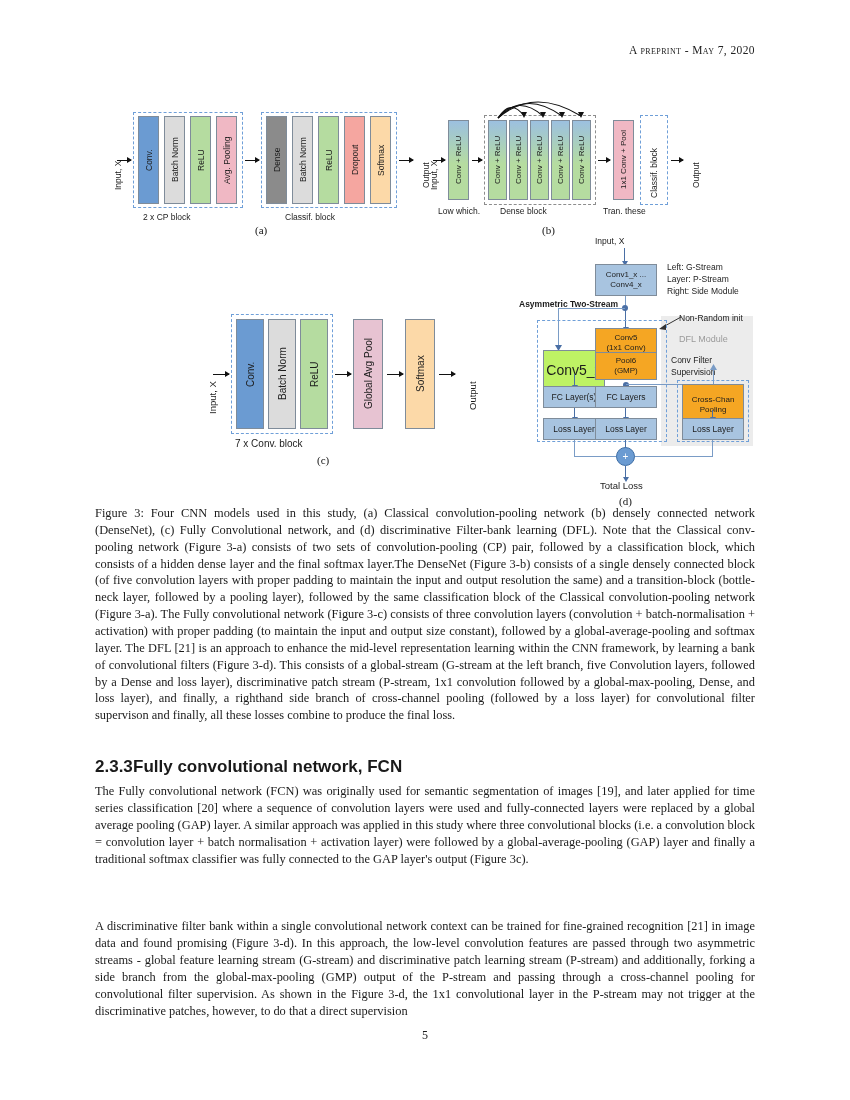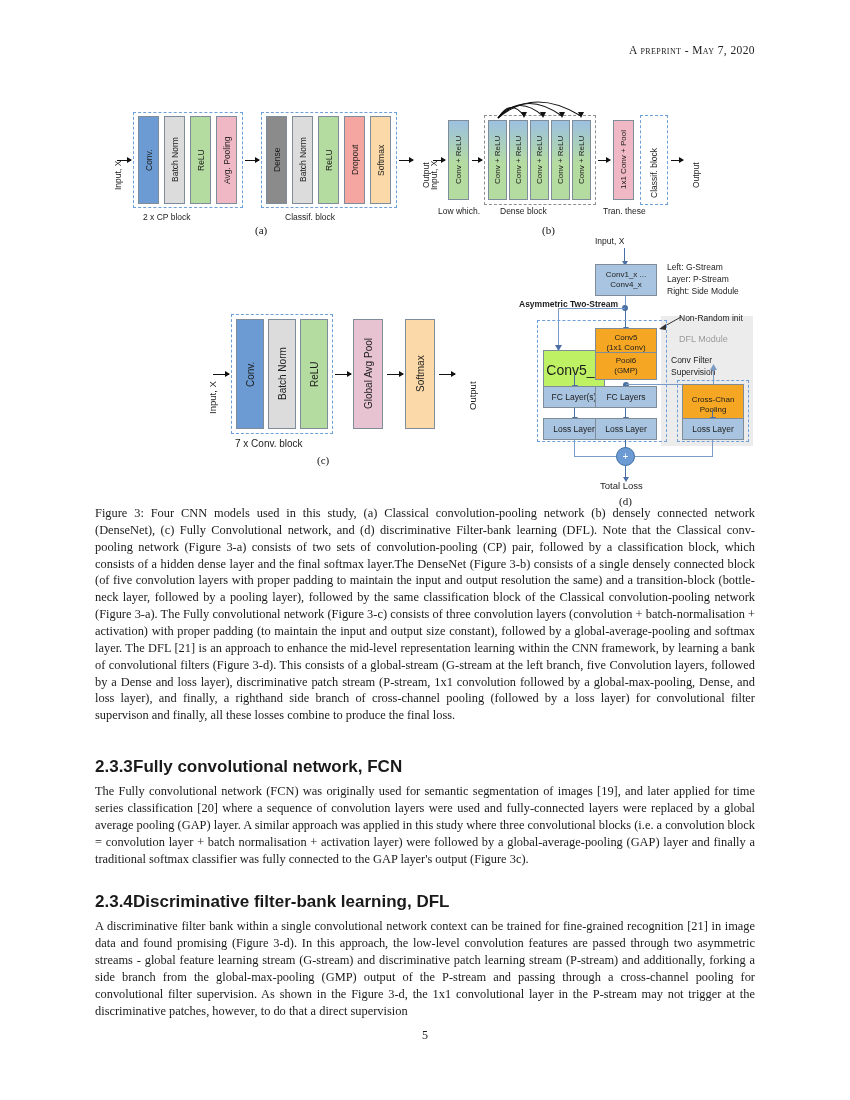--- a/index.html
+++ b/index.html
@@ -337,20 +337,17 @@
     </div>
   </div>
 
   <div class="caption">Figure 3: Four CNN models used in this study, (a) Classical convolution-pooling network (b) densely connected network (DenseNet), (c) Fully Convolutional network, and (d) discriminative Filter-bank learning (DFL). Note that the Classical conv-pooling network (Figure 3-a) consists of two sets of convolution-pooling (CP) pair, followed by a classification block, which consists of a hidden dense layer and the final softmax layer.The DenseNet (Figure 3-b) consists of a single densely connected block (of five convolution layers with proper padding to maintain the input and output resolution the same) and a transition-block (bottle-neck layer, followed by a pooling layer), followed by the same classification block of the Classical convolution-pooling network (Figure 3-a). The Fully convolutional network (Figure 3-c) consists of three convolution layers (convolution + batch-normalisation + activation) with proper padding (to maintain the input and output size constant), followed by a global-average-pooling and softmax layer. The DFL [21] is an approach to enhance the mid-level representation learning within the CNN framework, by learning a bank of convolutional filters (Figure 3-d). This consists of a global-stream (G-stream at the left branch, five Convolution layers, followed by a Dense and loss layer), discriminative patch stream (P-stream, 1x1 convolution followed by a global-max-pooling, Dense, and loss layer), and finally, a righthand side branch of cross-channel pooling (followed by a loss layer) for convolutional filter supervison and finally, all these losses combine to produce the final loss.</div>
 
   <div class="sec" style="top:757px;">
     <span class="num">2.3.3</span><span>Fully convolutional network, FCN</span>
   </div>
   <div class="para" style="top:783px;">The Fully convolutional network (FCN) was originally used for semantic segmentation of images [19], and later applied for time series classification [20] where a sequence of convolution layers were used and fully-connected layers were replaced by a global average pooling (GAP) layer. A similar approach was applied in this study where three convolutional blocks (i.e. a convolution block = convolution layer + batch normalisation + activation layer) were followed by a global-average-pooling (GAP) layer and finally a traditional softmax classifier was fully connected to the GAP layer's output (Figure 3c).</div>
 
-  <div class="sec" style="top:892px;">
-    <span class="num">2.3.4</span><span>Discriminative filter-bank learning, DFL</span>
-  </div>
   <div class="para" style="top:918px;">A discriminative filter bank within a single convolutional network context can be trained for fine-grained recognition [21] in image data and found promising (Figure 3-d). In this approach, the low-level convolution features are passed through two asymmetric streams - global feature learning stream (G-stream) and discriminative patch learning stream (P-stream) and additionally, forking a side branch from the global-max-pooling (GMP) output of the P-stream and passing through a cross-channel pooling for convolutional filter supervision. As shown in the Figure 3-d, the 1x1 convolutional layer in the P-stream may not trigger at the discriminative patches, however, to do that a direct supervision</div>
 
   <div class="pagenum">5</div>
 
 </div>
 
 </body></html>

